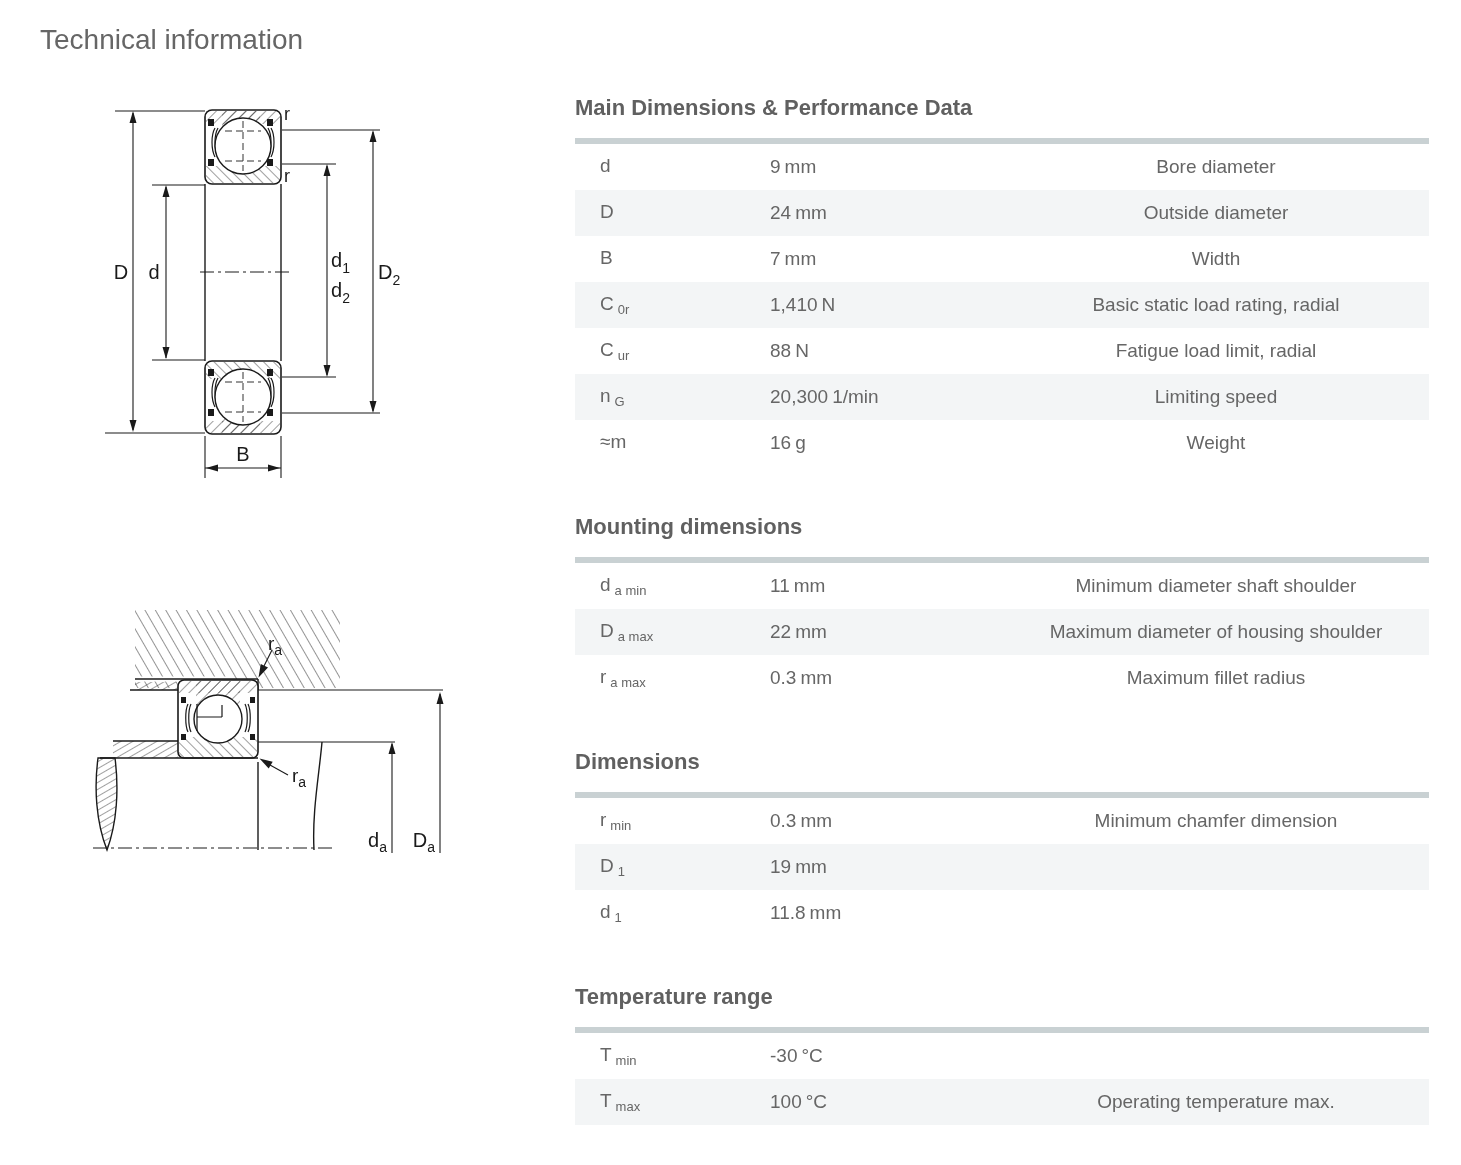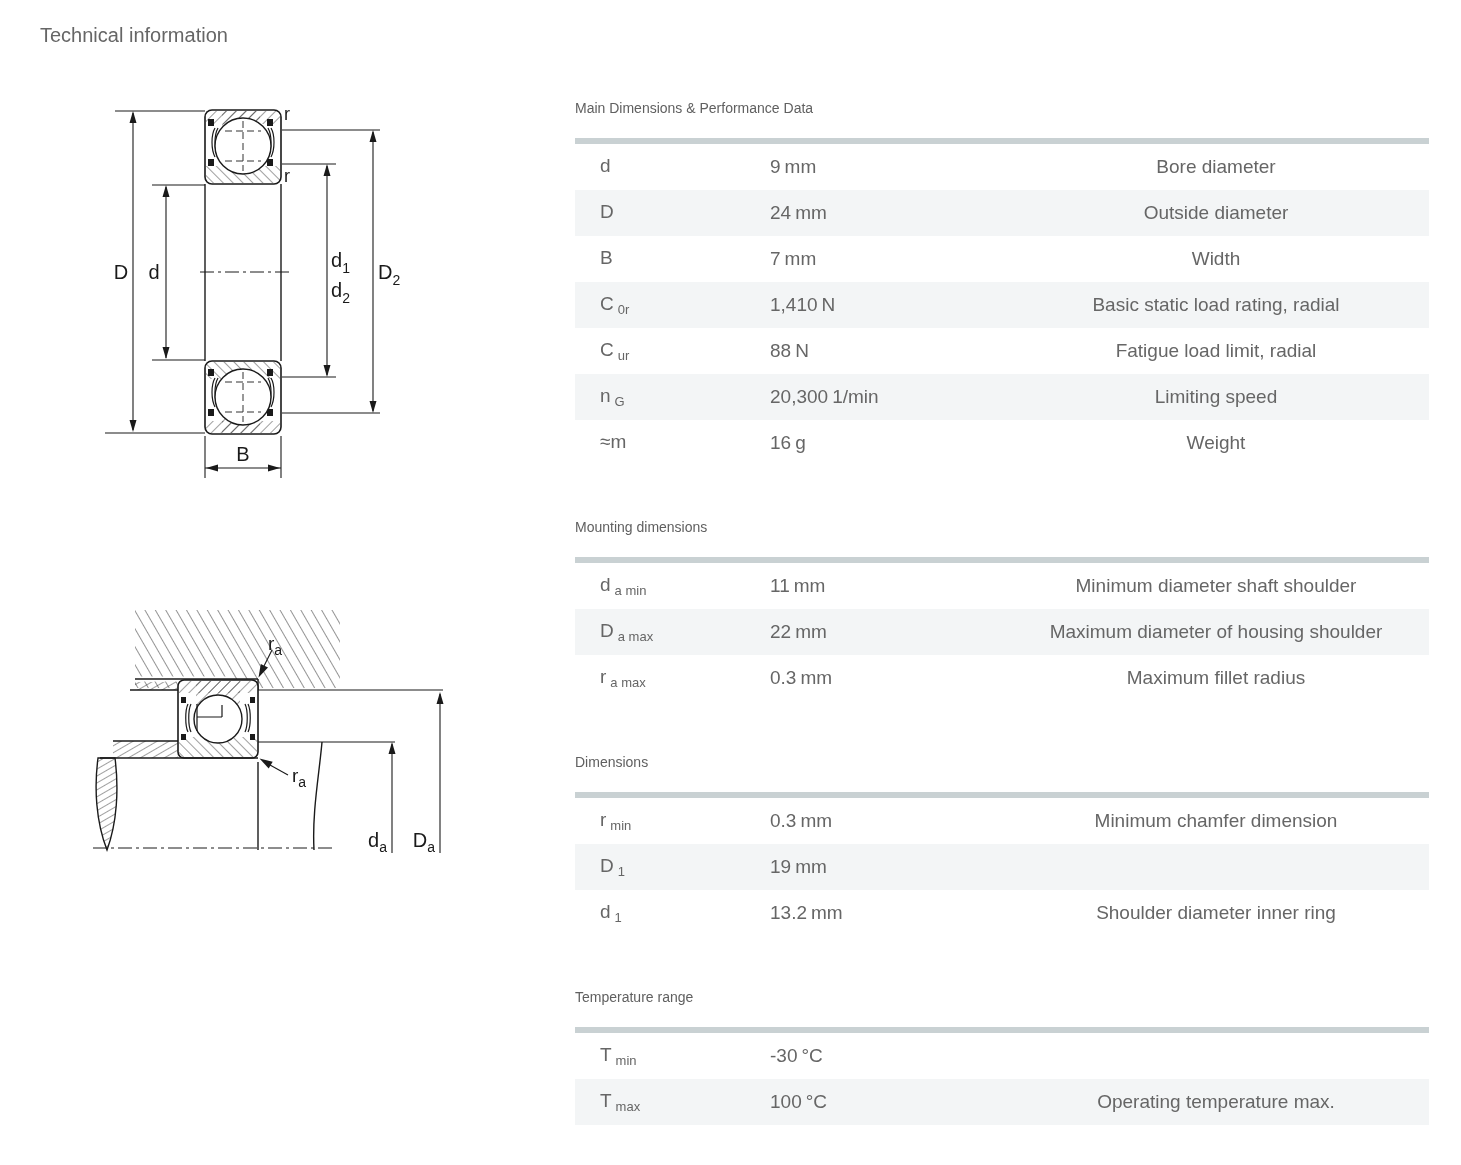--- a/index.html
+++ b/index.html
@@ -1,26 +1,26 @@
 <!DOCTYPE html>
 <html><head>
 <meta charset="utf-8">
 <style>
   html,body{margin:0;padding:0;}
   body{
     width:1461px;height:1165px;position:relative;background:#ffffff;
     font-family:"Liberation Sans", sans-serif;color:#666;overflow:hidden;
   }
   .page-title{
-    position:absolute;left:40px;top:24px;font-size:20px;color:#666;
+    position:absolute;left:40px;top:24px;font-size:28px;color:#666;
   }
   
   .tables{position:absolute;left:575px;top:95px;width:854px;}
   .section-heading{
-    font-size:14px;font-weight:normal;color:#606060;margin:0 0 17px 0;line-height:26px;
+    font-size:22px;font-weight:bold;color:#606060;margin:0 0 17px 0;line-height:26px;
   }
   .section + .section .section-heading{margin-top:48px;}
   .bar{height:6px;background:#c9d1d3;}
   .rows{width:100%;}
   .row{display:flex;align-items:center;height:46px;padding-left:25px;box-sizing:border-box;}
   .rows .row:nth-child(even){background:#f3f5f6;}
   .cell{font-size:19px;color:#666;}
   .cell.sym{width:170px;flex:0 0 170px;}
   .cell.val{width:233px;flex:0 0 233px;}
   .cell.desc{flex:1;text-align:center;}
@@ -273,22 +273,21 @@
         <div class="cell sym"><span>r</span><sub>min</sub></div>
         <div class="cell val"><span class="num">0.3</span><span class="unit">mm</span></div>
         <div class="cell desc">Minimum chamfer dimension</div>
       </div>
       <div class="row">
         <div class="cell sym"><span>D</span><sub>1</sub></div>
         <div class="cell val"><span class="num">19</span><span class="unit">mm</span></div>
       </div>
       <div class="row">
         <div class="cell sym"><span>d</span><sub>1</sub></div>
-        <div class="cell val"><span class="num">13.2</span><span class="unit">mm</span></div>
-        <div class="cell desc">Shoulder diameter inner ring</div>
+        <div class="cell val"><span class="num">11.8</span><span class="unit">mm</span></div>
       </div>
     </div>
   </div>
 
   <div class="section">
     <h2 class="section-heading">Temperature range</h2>
     <div class="bar"></div>
     <div class="rows">
       <div class="row">
         <div class="cell sym"><span>T</span><sub>min</sub></div>

